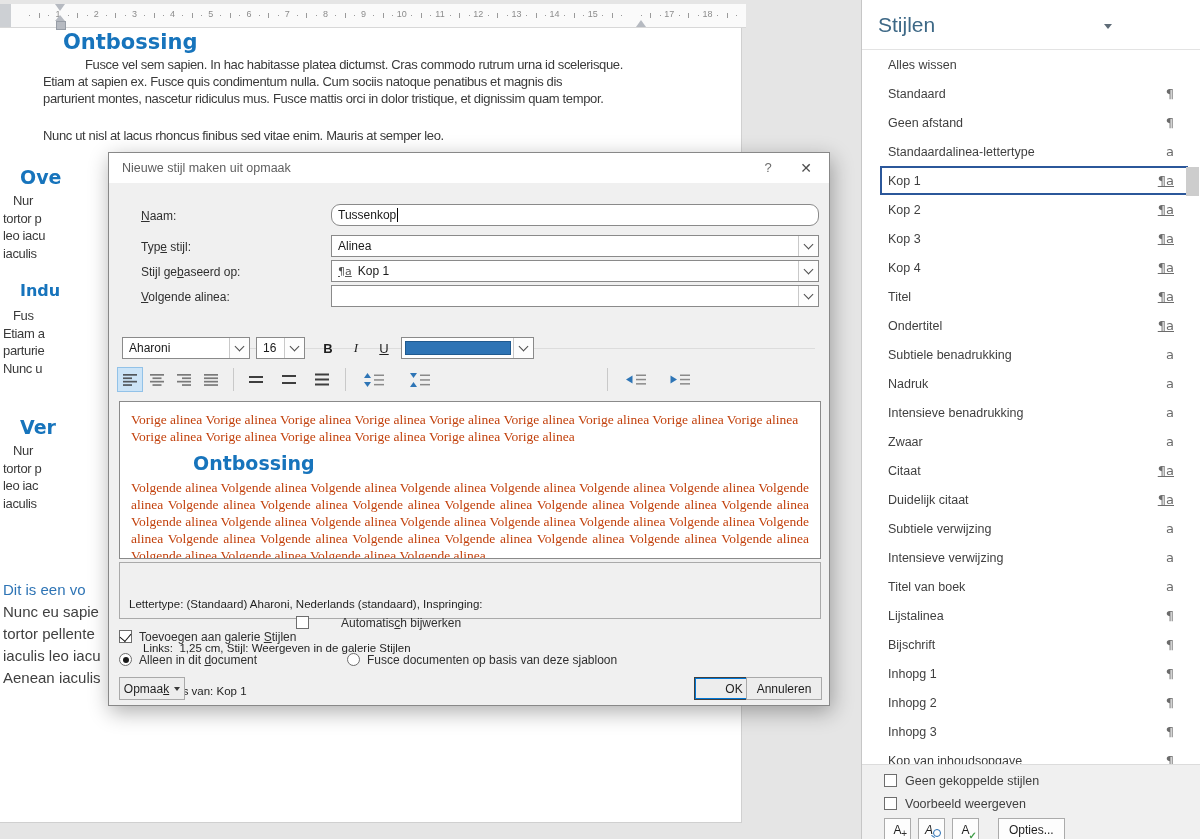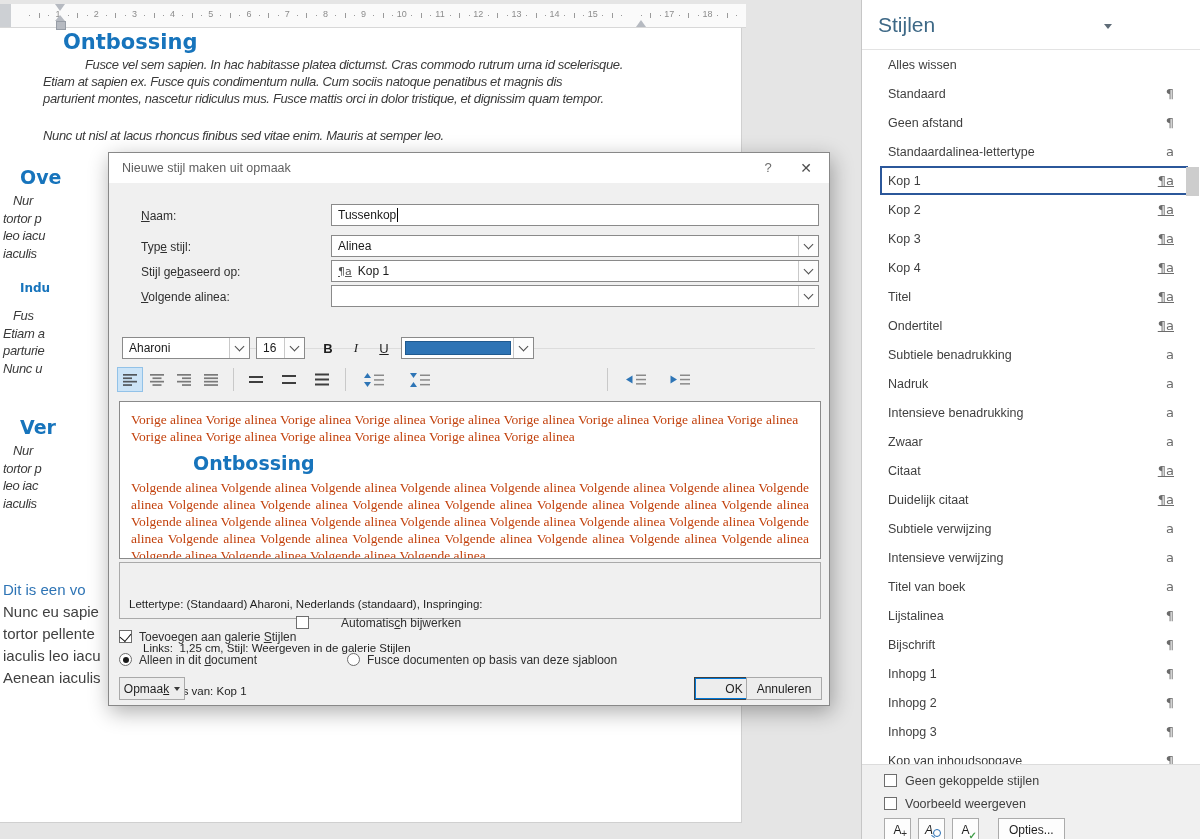--- a/index.html
+++ b/index.html
@@ -3,21 +3,21 @@
 <meta charset="utf-8">
 <style>
   html,body{margin:0;padding:0;background:#e5e5e5;}
   .stage{position:relative;width:1200px;height:839px;background:#e5e5e5;overflow:hidden;
          font-family:"Liberation Sans",sans-serif;-webkit-font-smoothing:antialiased;}
 
   
   .page{position:absolute;left:0;top:28px;width:741px;height:794px;background:#fff;
         border-right:1px solid #d0d0d0;border-bottom:1px solid #d0d0d0;z-index:1;}
   .doc-h1{position:absolute;font-family:"DejaVu Sans",sans-serif;font-weight:bold;color:#1774bc;}
-  .doc-line{position:absolute;white-space:pre;font-size:13px;color:#3a3a3a;letter-spacing:-0.35px;font-style:italic;}
+  .doc-line{position:absolute;white-space:pre;font-size:13px;color:#3a3a3a;letter-spacing:-0.35px;}
   .frag-line{position:absolute;white-space:pre;font-size:15px;color:#3f3f3f;}
 
   
   .ruler{position:absolute;left:0;top:4px;width:746px;height:23px;background:#fafafa;
          border-bottom:1px solid #d8d8d8;z-index:2;}
   .ruler .mgn{position:absolute;left:0;top:0;width:11px;height:23px;background:#cdd0d4;}
   .ruler .num{position:absolute;top:5px;font-size:9px;color:#8c8c8c;transform:translateX(-50%);}
   .ruler .dot{position:absolute;top:11px;width:1px;height:1px;background:#9a9a9a;}
   .ruler .tick{position:absolute;top:9px;width:1px;height:5px;background:#9a9a9a;}
   .tri{position:absolute;width:0;height:0;}
@@ -202,21 +202,21 @@
         <div class="doc-line" style="left: 43px; top: 46px;">Etiam at sapien ex. Fusce quis condimentum nulla. Cum sociis natoque penatibus et magnis dis</div>
         <div class="doc-line" style="left: 43px; top: 63px;">parturient montes, nascetur ridiculus mus. Fusce mattis orci in dolor tristique, et dignissim quam tempor.</div>
         <div class="doc-line" style="left: 43px; top: 80px; margin-top: 20px;">Nunc ut nisl at lacus rhoncus finibus sed vitae enim. Mauris at semper leo.</div>
       </div>
     <div>
         <div class="doc-h1" style="left: 20px; top: 138px; font-size: 19px;">Ove</div>
         <div class="doc-line" style="left: 13px; top: 165px;">Nur</div>
         <div class="doc-line" style="left: 3px; top: 182.5px;">tortor p</div>
         <div class="doc-line" style="left: 3px; top: 200px;">leo iacu</div>
         <div class="doc-line" style="left: 3px; top: 217.5px;">iaculis</div>
-        <div class="doc-h1" style="left: 20px; top: 253px; font-size: 12px;">Indu</div>
+        <div class="doc-h1" style="left: 20px; top: 253px; font-size: 16px;">Indu</div>
         <div class="doc-line" style="left: 13px; top: 280px;">Fus</div>
         <div class="doc-line" style="left: 3px; top: 297.5px;">Etiam a</div>
         <div class="doc-line" style="left: 3px; top: 315px;">parturie</div>
         <div class="doc-line" style="left: 3px; top: 332.5px;">Nunc u</div>
         <div class="doc-h1" style="left: 20px; top: 388px; font-size: 19px;">Ver</div>
         <div class="doc-line" style="left: 13px; top: 415px;">Nur</div>
         <div class="doc-line" style="left: 3px; top: 432.5px;">tortor p</div>
         <div class="doc-line" style="left: 3px; top: 450px;">leo iac</div>
         <div class="doc-line" style="left: 3px; top: 467.5px;">iaculis</div>
       </div>
@@ -369,21 +369,21 @@
       <span class="dlg-ctl dlg-help">?</span>
       <span class="dlg-ctl dlg-close">✕</span>
     </div>
 
     <div class="grp-row" style="top:188px;">
       <span><span>Eigenschappen</span></span>
         <span class="hr"></span>
     </div>
 
     <span class="f-label" style="top:56px;"><span></span><span class="mn">N</span><span>aam:</span></span>
-    <div class="ctl" style="top:51px;">
+    <div class="ctl" style="top:51px;border-radius:9px;">
       <span>Tussenkop</span>
         <span class="caret-bar"></span>
     </div>
 
     <span class="f-label" style="top:87px;"><span>Typ</span><span class="mn">e</span><span> stijl:</span></span>
     <div class="ctl" style="top:82px;">
       <span>Alinea</span>
       <span class="chevbox">
           <span class="chev"></span>
         </span>

